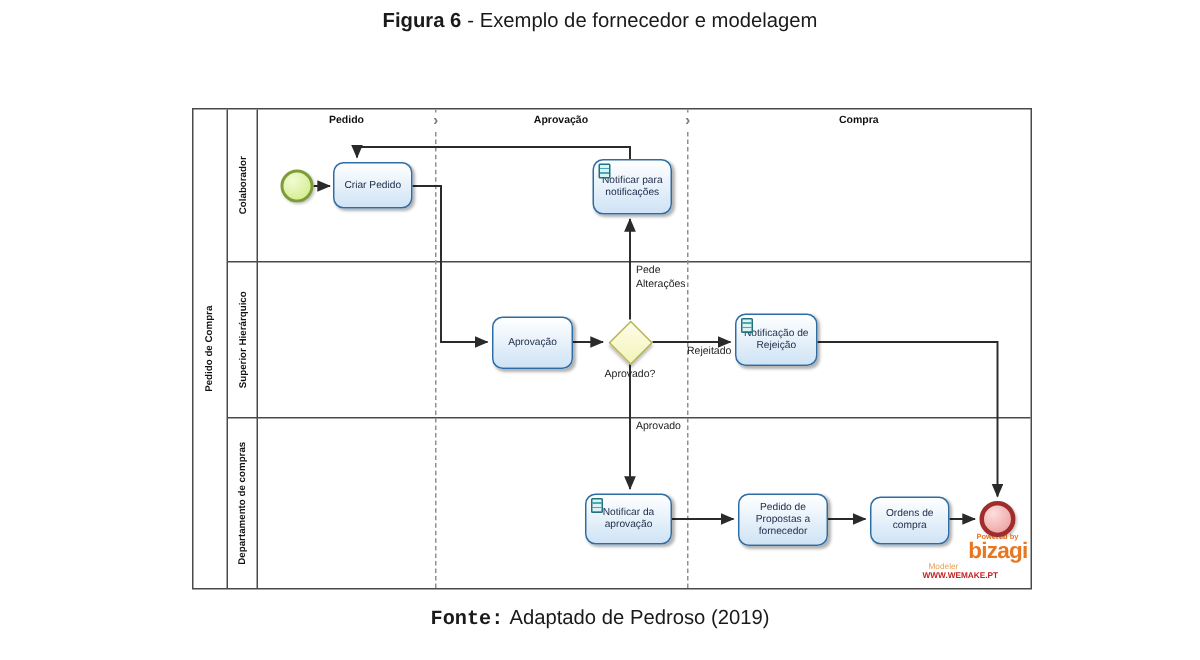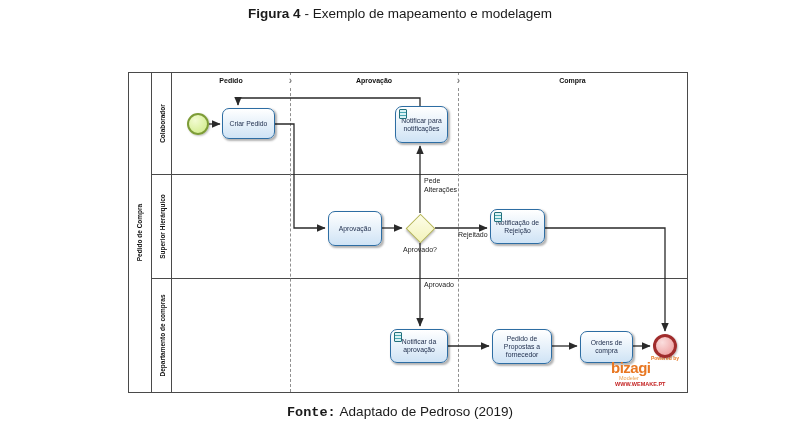--- a/index.html
+++ b/index.html
@@ -74,29 +74,29 @@
     background:linear-gradient(135deg,#fdfde8 0%,var(--gateway_fill,#f3f3bb) 100%);
     box-shadow:1.5px 1.5px 2px rgba(0,0,0,0.25);
   }
   .flow-label{position:absolute;font-size:7px;line-height:8.5px;color:#222;}
   .gw-question{position:absolute;font-size:7px;color:#222;text-align:center;}
 
   
   .watermark{position:absolute;right:2px;top:282px;width:74px;z-index:2;}
   .wm-powered{font-size:5px;color:var(--brand_orange,#e87722);text-align:right;padding-right:6px;font-weight:bold;}
   .wm-brand{font-size:15px;line-height:14px;font-weight:bold;letter-spacing:-0.5px;
-            color:var(--brand_orange,#e87722);text-align:left;}
+            color:var(--brand_orange,#e87722);text-align:right;}
   .wm-modeler{font-size:5.5px;color:#e8a050;text-align:left;padding-left:8px;}
   .wm-site{font-size:5.5px;font-weight:bold;color:var(--site_red,#c42222);text-align:left;padding-left:4px;}
 </style>
 </head>
 <body>
 
 <div class="fig-title">
-  <b>Figura 4</b><span>- Exemplo de mapeamento e modelagem</span>
+  <b>Figura 6</b><span>- Exemplo de fornecedor e modelagem</span>
 </div>
 
 <div class="diagram">
 
   <div class="pool-title">
     <span class="vtext">Pedido de Compra</span>
   </div>
   <div class="lane-strip"></div>
 
   <div class="vcell" style="top:0;height:101px;">

